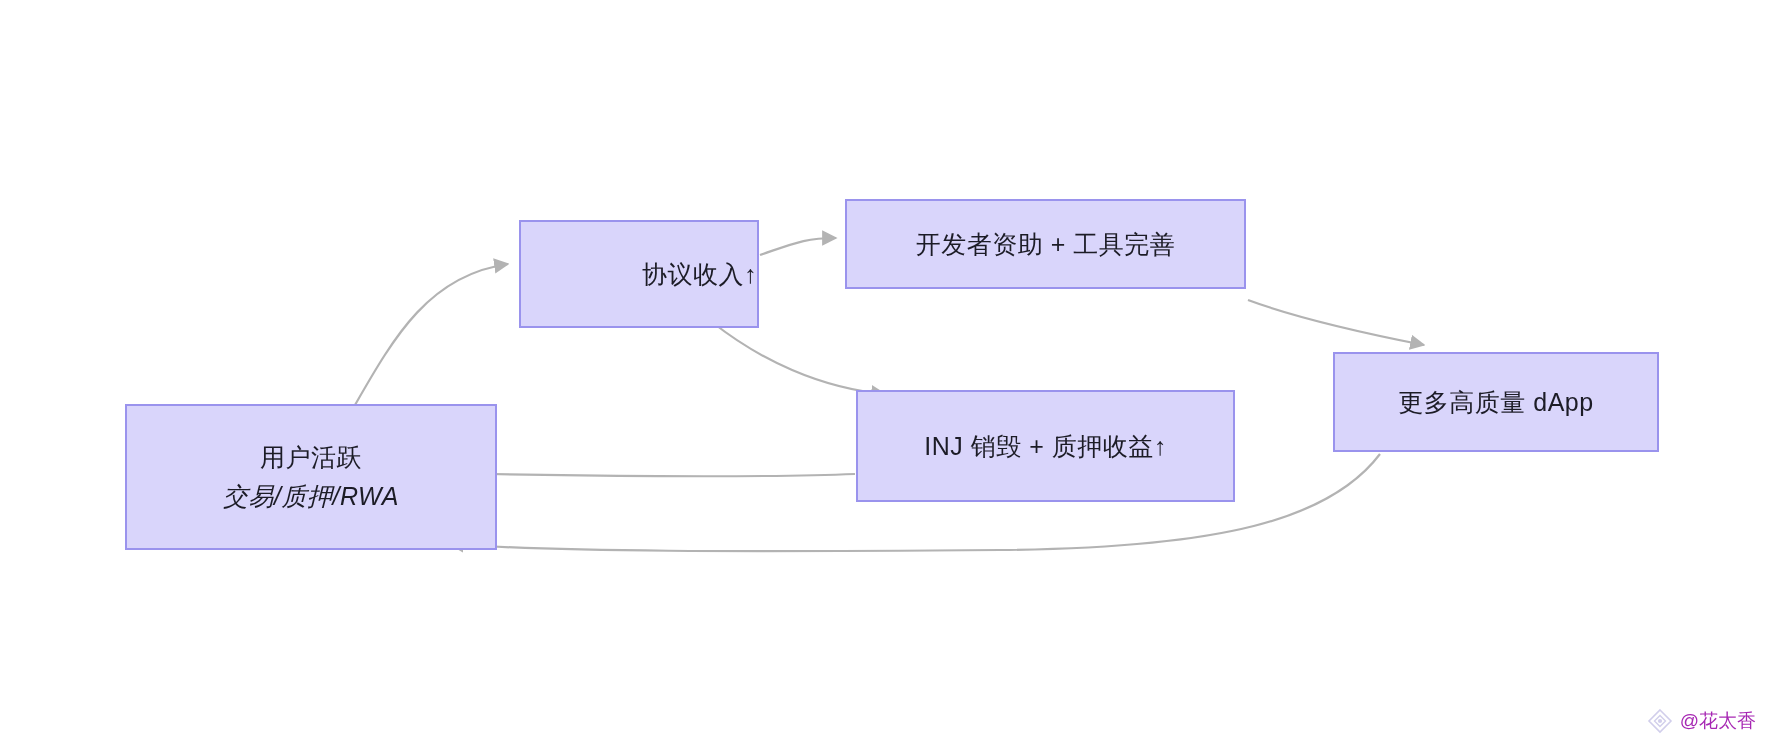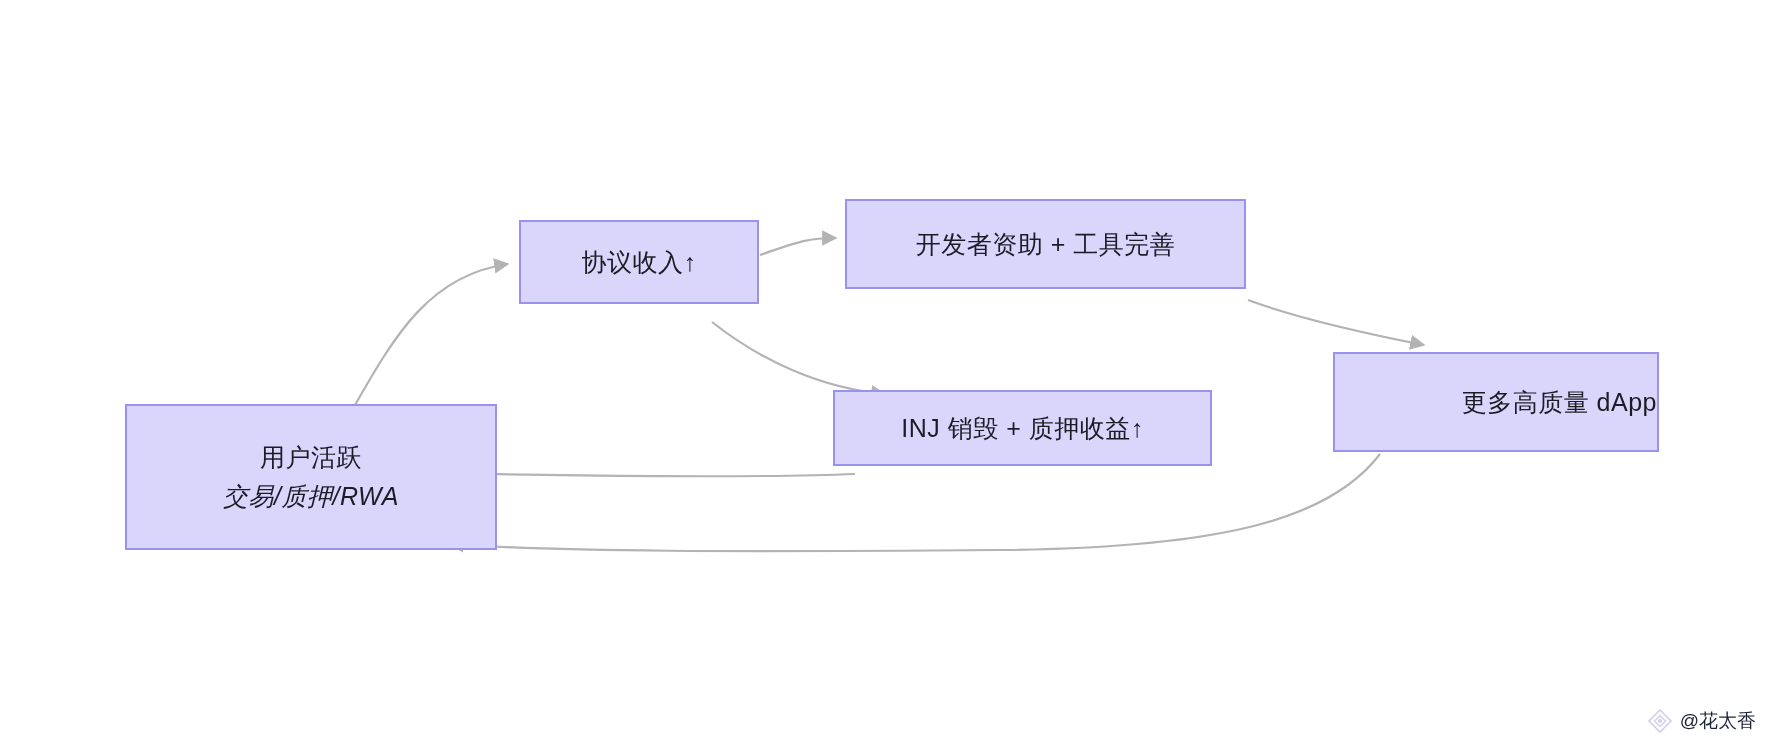--- a/index.html
+++ b/index.html
@@ -44,21 +44,21 @@
     display: block;
     font-style: italic;
   }
   .watermark {
     position: absolute;
     right: 28px;
     bottom: 18px;
     display: flex;
     align-items: center;
     gap: 7px;
-    color: #0f172a;
+    color: #a21caf;
     font-size: 19px;
     opacity: 0.95;
     user-select: none;
   }
   .watermark svg { display: block; }
 </style>
 </head>
 <body>
 
 <div id="canvas">
@@ -81,33 +81,33 @@
     <path d="M 855 474 C 760 478 560 476 448 473" fill="none" stroke="#b3b3b3" stroke-width="2.2" marker-end="url(#arrow)"></path>
 
     <path d="M 1380 454 C 1330 520 1220 548 1000 550 C 740 552 560 552 450 544" fill="none" stroke="#b3b3b3" stroke-width="2.2" marker-end="url(#arrow)"></path>
   </svg>
 
   <div class="node" style="left:125px; top:404px; width:372px; height:146px;text-align:center;">
     <span>用户活跃</span>
     <span class="line2">交易/质押/RWA</span>
   </div>
 
-  <div class="node" style="left:519px; top:220px; width:240px; height:84px;">
+  <div class="node" style="left:519px; top:220px; width:240px; height:108px;align-items:flex-end;">
     <span>协议收入↑</span>
   </div>
 
   <div class="node" style="left:845px; top:199px; width:401px; height:90px;">
     <span>开发者资助 + 工具完善</span>
   </div>
 
-  <div class="node" style="left:833px; top:390px; width:379px; height:76px;text-align:right;">
+  <div class="node" style="left:856px; top:390px; width:379px; height:112px;text-align:right;">
     <span>INJ 销毁 + 质押收益↑</span>
   </div>
 
-  <div class="node" style="left:1333px; top:352px; width:326px; height:100px;align-items:flex-end;">
+  <div class="node" style="left:1333px; top:352px; width:326px; height:100px;">
     <span>更多高质量 dApp</span>
   </div>
 
   <div class="watermark">
     <span>
       <svg width="26" height="26" viewBox="0 0 26 26" xmlns="http://www.w3.org/2000/svg">
         <path d="M13 2 L24 13 L13 24 L2 13 Z" fill="none" stroke="#cfccea" stroke-width="1.6"></path>
         <path d="M13 7.5 L18.5 13 L13 18.5 L7.5 13 Z" fill="none" stroke="#cfccea" stroke-width="1.4"></path>
         <circle cx="13" cy="13" r="2.1" fill="#cfccea"></circle>
       </svg>

